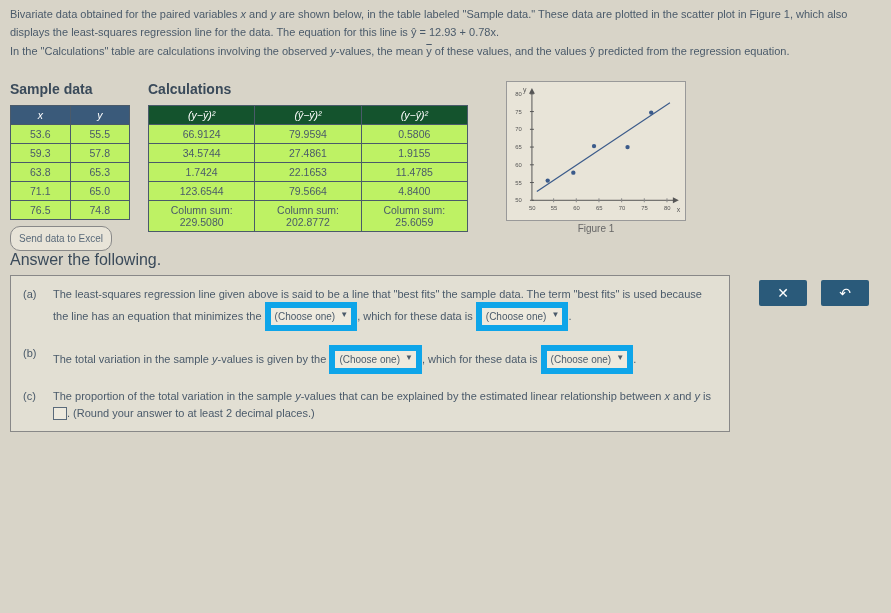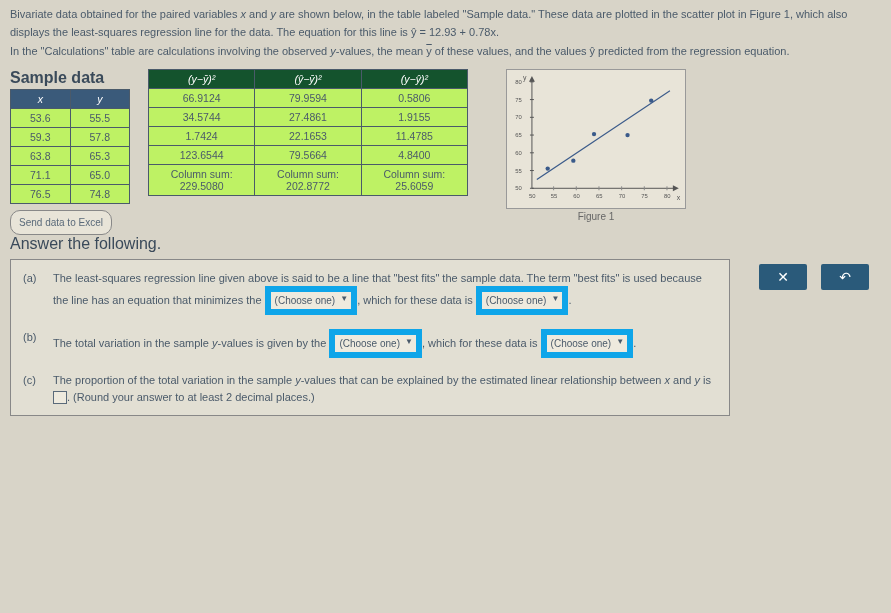--- a/index.html
+++ b/index.html
@@ -7,27 +7,27 @@
     width: 891px;
     height: 613px;
     background: #d8d4c8;
     font-family: Arial, sans-serif;
     font-size: 11px;
     color: #4a5a6a;
     padding: 6px 10px;
     position: relative;
     overflow: hidden;
   }
-  .intro { line-height: 1.6; margin-bottom: 8px; }
+  .intro { line-height: 1.6; margin-bottom: 20px; }
   .intro p { margin-bottom: 2px; }
   .row-main { display: flex; gap: 18px; margin-top: 6px; }
   .col-sample { width: 120px; }
   .col-calc { width: 320px; }
   .col-fig { flex: 1; }
-  .tbl-title { font-weight: bold; color: #3a4a5a; margin-bottom: 2px; font-size: 16px; }
+  .tbl-title { font-weight: bold; color: #3a4a5a; margin-bottom: 8px; font-size: 14px; }
   table { border-collapse: collapse; width: 100%; font-size: 10.5px; }
   th, td { border: 1px solid #4a5a6a; padding: 3px 6px; text-align: center; background: #bef264; }
   th { background: #3a5a7a; color: #fff; font-style: italic; font-weight: normal; }
   .calc th { background: #14532d; color: #fff; }
   .send-btn {
     display: inline-block;
     border: 1px solid #888;
     border-radius: 10px;
     padding: 6px 8px;
     font-size: 10px;
@@ -137,20 +137,21 @@
       <tr>
             <td>76.5</td>
             <td>74.8</td>
           </tr>
     </tbody>
       </table>
     <div class="send-btn">Send data to Excel</div>
   </div>
 
   <div class="col-calc">
+    <div class="tbl-title">Calculations</div>
     <table class="calc">
       <tbody>
           <tr>
             <th>(y−ȳ)²</th>
             <th>(ŷ−ȳ)²</th>
             <th>(y−ŷ)²</th>
           </tr>
       <tr>
             <td>66.9124</td>
             <td>79.9594</td>

